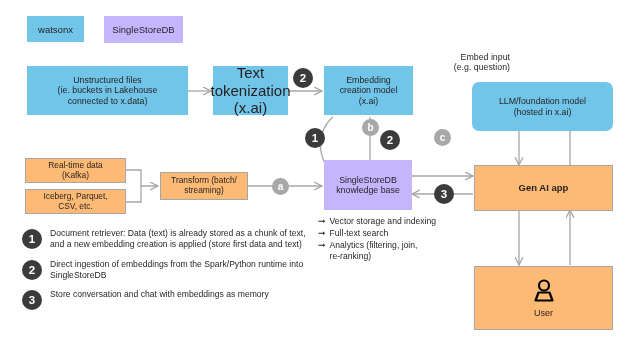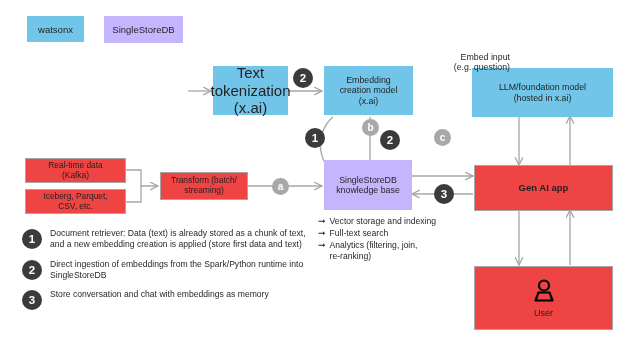--- a/index.html
+++ b/index.html
@@ -8,21 +8,21 @@
     font-family:"Liberation Sans",sans-serif;
     color:#231f20;position:relative;overflow:hidden;
   }
   #canvas{position:absolute;left:0;top:0;width:640px;height:344px;}
   svg.lines{position:absolute;left:0;top:0;width:640px;height:344px;pointer-events:none;}
 
   .box{position:absolute;box-sizing:border-box;display:flex;align-items:center;
        justify-content:center;text-align:center;line-height:1.18;}
   .blue{background:#71c5e8;}
   .purple{background:#c4b5fd;}
-  .plain{background:#ef4444;border:1px solid #a6a6a6;}
+  .plain{background:#fdba74;border:1px solid #a6a6a6;}
 
   .chip{position:absolute;box-sizing:border-box;display:flex;align-items:center;
         justify-content:center;font-size:9.5px;}
 
   .badge{position:absolute;border-radius:50%;display:flex;align-items:center;
          justify-content:center;color:#ffffff;font-weight:bold;box-sizing:border-box;}
   .badge-num{background:#3b3b3b;width:20px;height:20px;font-size:11.5px;}
   .badge-ltr{background:#a8a8a8;width:17px;height:17px;font-size:10px;}
 
   .lbl{position:absolute;text-align:right;line-height:1.2;}
@@ -81,34 +81,39 @@
     </g>
   </svg>
 
   <div class="chip blue" style="left:27px;top:16px;width:57px;height:26px;">
     <span>watsonx</span>
   </div>
   <div class="chip purple" style="left:104px;top:16px;width:79px;height:27px;">
     <span>SingleStoreDB</span>
   </div>
 
+  <div class="box blue" style="left:27px;top:66px;width:161px;height:49px;font-size:8.8px;white-space:pre-line;">
+    <span>Unstructured files
+(ie. buckets in Lakehouse
+connected to x.data)</span>
+  </div>
 
   <div class="box blue" style="left:213px;top:66px;width:75px;height:49px;font-size:15px;white-space:pre-line;">
     <span>Text
 tokenization
 (x.ai)</span>
   </div>
 
   <div class="box blue" style="left:324px;top:66px;width:89px;height:49px;font-size:8.8px;white-space:pre-line;">
     <span>Embedding
 creation model
 (x.ai)</span>
   </div>
 
-  <div class="box blue" style="left:472px;top:68px;width:141px;height:49px;font-size:8.8px;white-space:pre-line;">
+  <div class="box blue" style="left:472px;top:82px;width:141px;height:49px;font-size:8.8px;white-space:pre-line;border-radius:7px;">
     <span>LLM/foundation model
 (hosted in x.ai)</span>
   </div>
 
   <div class="box plain" style="left:25px;top:158px;width:101px;height:25px;font-size:8.4px;white-space:pre-line;">
     <span>Real-time data
 (Kafka)</span>
   </div>
 
   <div class="box plain" style="left:160px;top:172px;width:88px;height:28px;font-size:8.4px;white-space:pre-line;">

